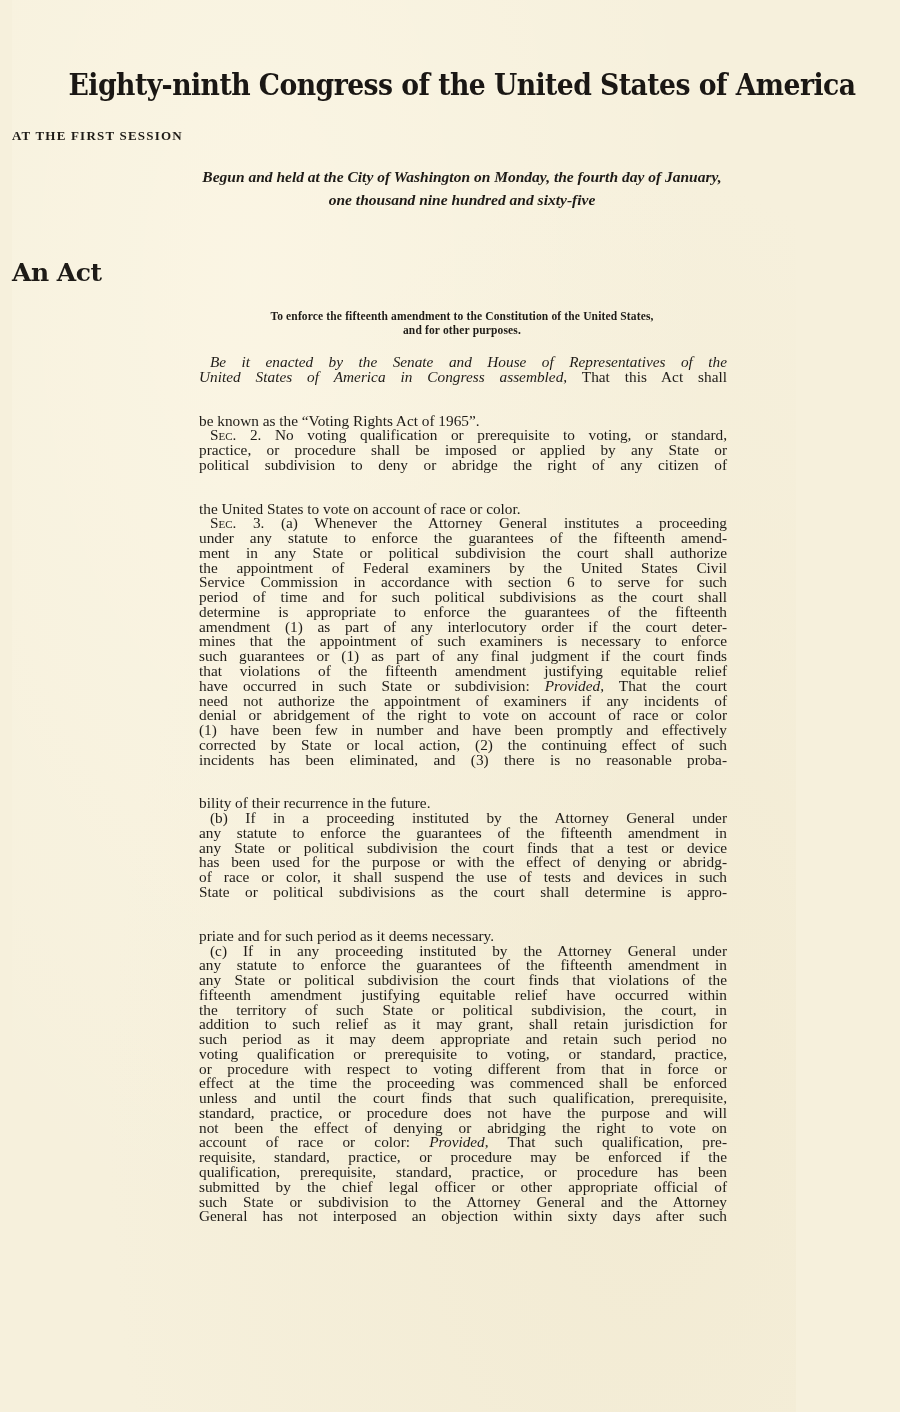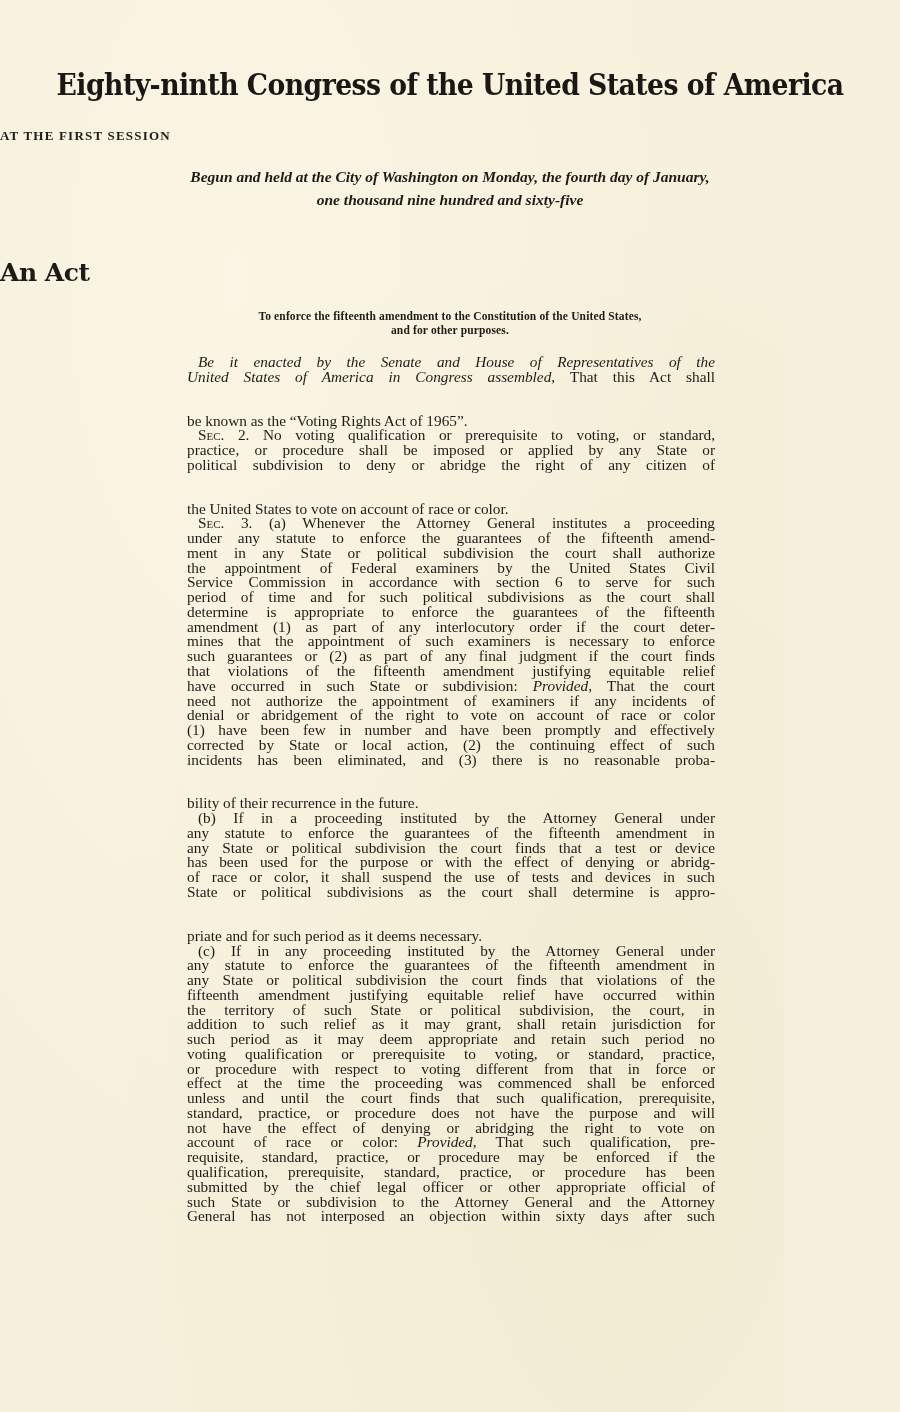--- a/index.html
+++ b/index.html
@@ -9,21 +9,21 @@
   body {
     width: 900px;
     height: 1412px;
     background: #f6f0dc;
     position: relative;
     overflow: hidden;
     color: #1e1b17;
   }
   .page {
     position: absolute;
-    left: 0; top: 0;
+    left: 12px; top: 0;
     width: 760px;
     height: 1412px;
     background:
       radial-gradient(ellipse at 30% 20%, rgba(255,250,235,0.5), rgba(0,0,0,0) 60%),
       radial-gradient(ellipse at 80% 80%, rgba(235,225,195,0.35), rgba(0,0,0,0) 60%),
       #f6f0dc;
     padding-left: 24px;
   }
   .congress-title {
     position: absolute;
@@ -145,21 +145,21 @@
     <div>
       <span class="line indent"><span class="sc">Sec. 3.</span><span> (a) Whenever the Attorney General institutes a proceeding</span></span>
       <span class="line">under any statute to enforce the guarantees of the fifteenth amend-</span>
       <span class="line">ment in any State or political subdivision the court shall authorize</span>
       <span class="line">the appointment of Federal examiners by the United States Civil</span>
       <span class="line">Service Commission in accordance with section 6 to serve for such</span>
       <span class="line">period of time and for such political subdivisions as the court shall</span>
       <span class="line">determine is appropriate to enforce the guarantees of the fifteenth</span>
       <span class="line">amendment (1) as part of any interlocutory order if the court deter-</span>
       <span class="line">mines that the appointment of such examiners is necessary to enforce</span>
-      <span class="line">such guarantees or (2) as part of any final judgment if the court finds</span>
+      <span class="line">such guarantees or (1) as part of any final judgment if the court finds</span>
       <span class="line">that violations of the fifteenth amendment justifying equitable relief</span>
       <span class="line"><span>have occurred in such State or subdivision: </span><span class="it">Provided</span><span>, That the court</span></span>
       <span class="line">need not authorize the appointment of examiners if any incidents of</span>
       <span class="line">denial or abridgement of the right to vote on account of race or color</span>
       <span class="line">(1) have been few in number and have been promptly and effectively</span>
       <span class="line">corrected by State or local action, (2) the continuing effect of such</span>
       <span class="line">incidents has been eliminated, and (3) there is no reasonable proba-</span>
       <span class="line last">bility of their recurrence in the future.</span>
     </div>
 
@@ -179,21 +179,21 @@
       <span class="line">any State or political subdivision the court finds that violations of the</span>
       <span class="line">fifteenth amendment justifying equitable relief have occurred within</span>
       <span class="line">the territory of such State or political subdivision, the court, in</span>
       <span class="line">addition to such relief as it may grant, shall retain jurisdiction for</span>
       <span class="line">such period as it may deem appropriate and retain such period no</span>
       <span class="line">voting qualification or prerequisite to voting, or standard, practice,</span>
       <span class="line">or procedure with respect to voting different from that in force or</span>
       <span class="line">effect at the time the proceeding was commenced shall be enforced</span>
       <span class="line">unless and until the court finds that such qualification, prerequisite,</span>
       <span class="line">standard, practice, or procedure does not have the purpose and will</span>
-      <span class="line">not have the effect of denying or abridging the right to vote on</span>
+      <span class="line">not been the effect of denying or abridging the right to vote on</span>
       <span class="line"><span>account of race or color: </span><span class="it">Provided</span><span>, That such qualification, pre-</span></span>
       <span class="line">requisite, standard, practice, or procedure may be enforced if the</span>
       <span class="line">qualification, prerequisite, standard, practice, or procedure has been</span>
       <span class="line">submitted by the chief legal officer or other appropriate official of</span>
       <span class="line">such State or subdivision to the Attorney General and the Attorney</span>
       <span class="line">General has not interposed an objection within sixty days after such</span>
     </div>
 
   </div>
 </div>

